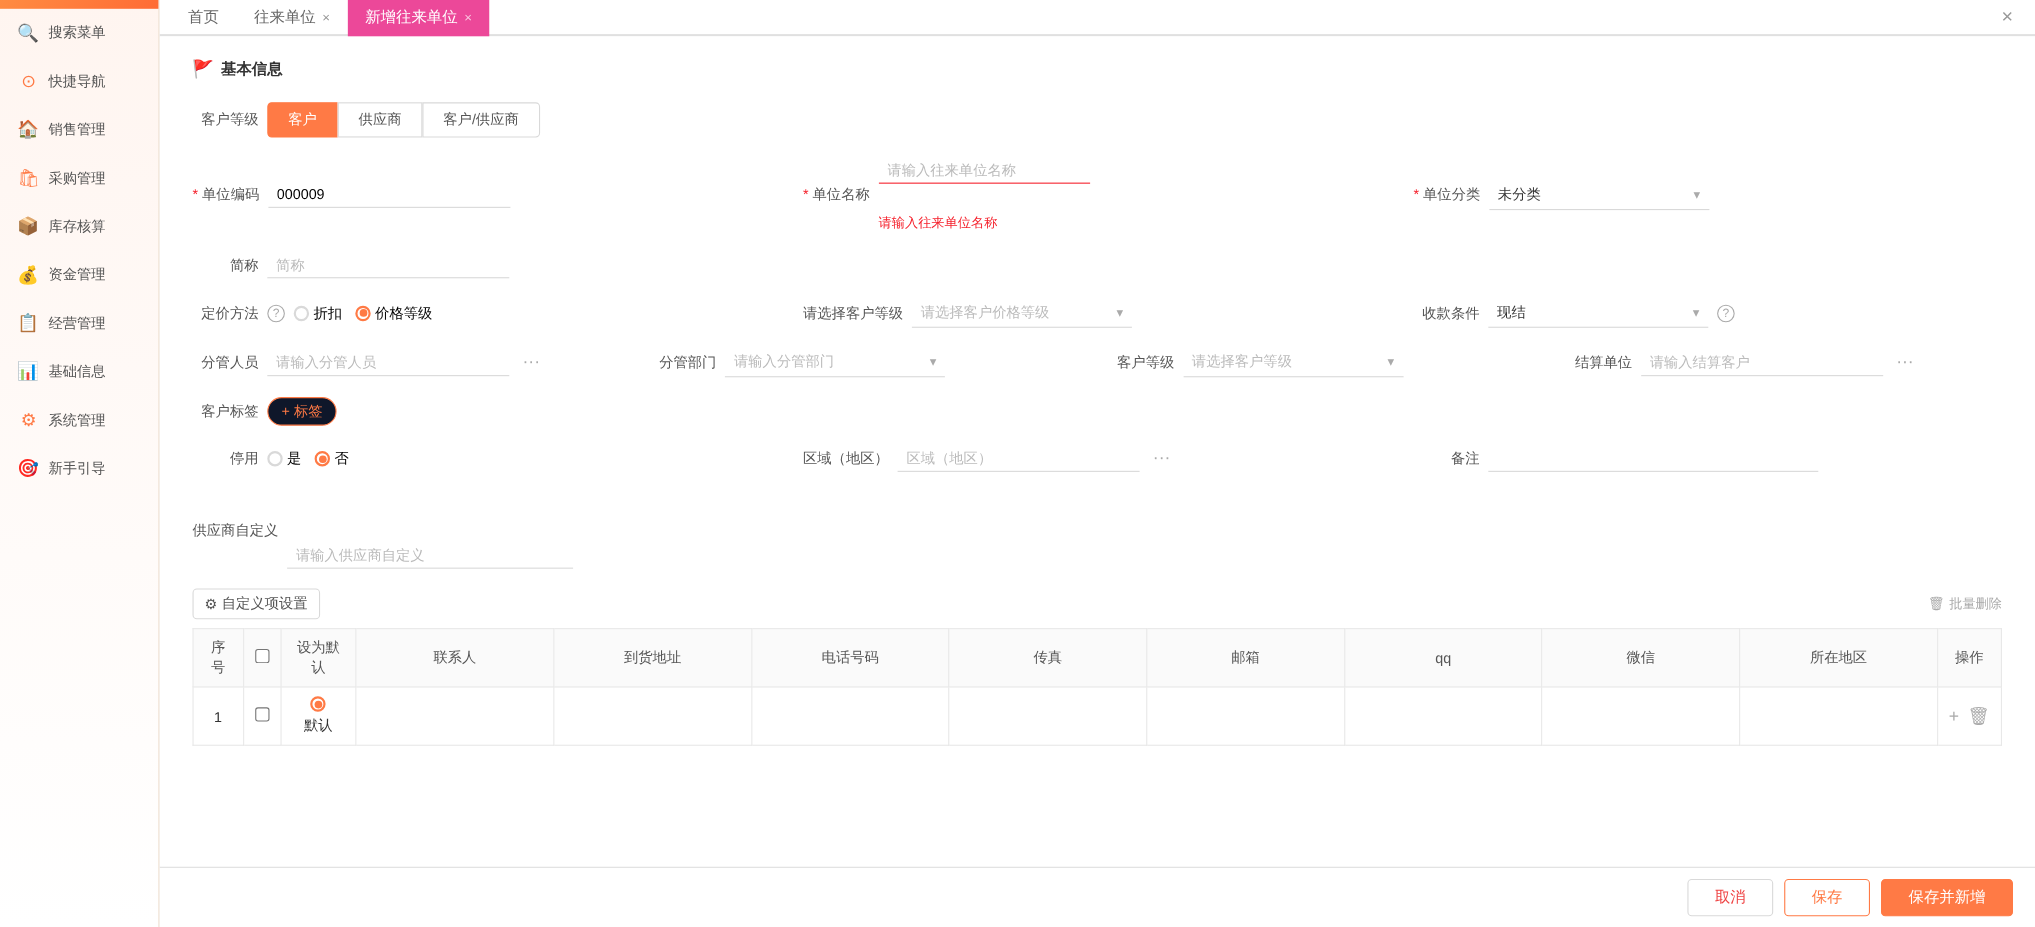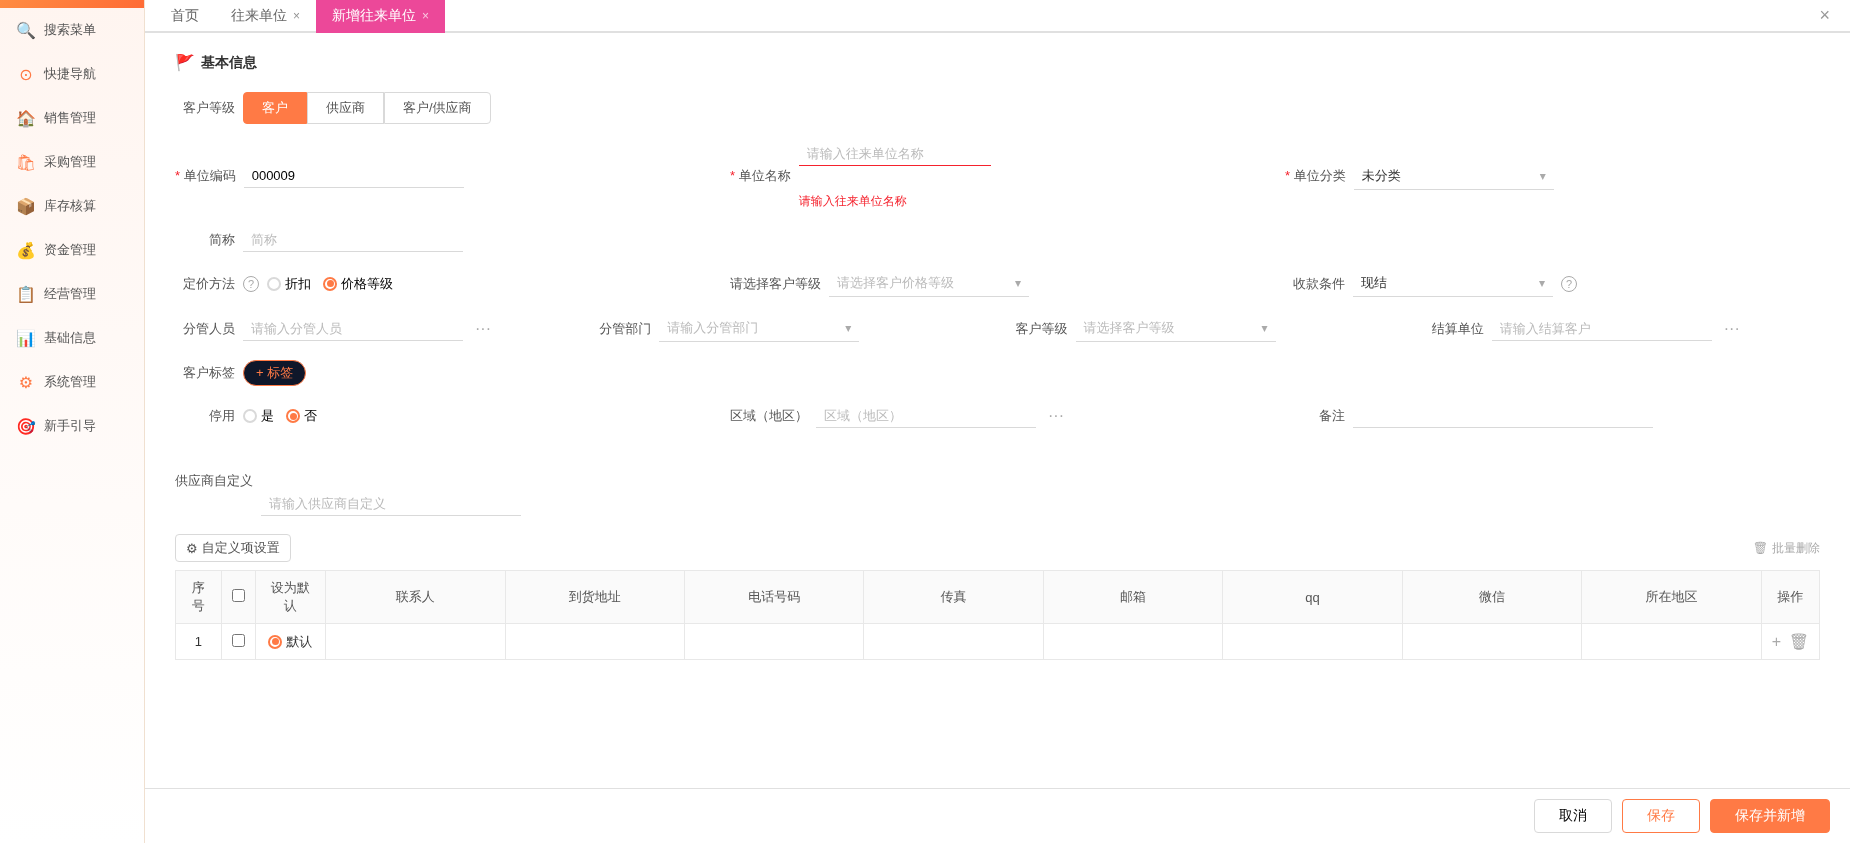--- a/index.html
+++ b/index.html
@@ -255,21 +255,21 @@
       border-top: 1px solid #e0e0e0;
       flex-shrink: 0;
     }
     .btn {
       padding: 7px 24px;
       border-radius: 4px;
       font-size: 14px;
       cursor: pointer;
       border: 1px solid #d9d9d9;
     }
-    .btn-cancel { background: #fff; color: #000000; }
+    .btn-cancel { background: #fff; color: #ef4444; }
     .btn-save { background: #fff; color: #ff7a45; border-color: #ff7a45; }
     .btn-save-new { background: #ff7a45; color: #fff; border-color: #ff7a45; }
 
     .inline-error { color: #f5222d; font-size: 12px; }
 
     .field-with-error { display: flex; flex-direction: column; gap: 27px; }
 
     
     .content::-webkit-scrollbar { width: 6px; }
     .content::-webkit-scrollbar-track { background: #f0f0f0; }
@@ -509,21 +509,21 @@
             <th>微信</th>
             <th>所在地区</th>
             <th>操作</th>
           </tr>
         </thead>
         <tbody>
           <tr>
             <td>1</td>
             <td><input type="checkbox" style=""></td>
             <td>
-              <div class="radio-item" style="justify-content: center;">
+              <div class="radio-item" style="justify-content: center; flex-direction: column;">
                 <div class="radio-circle checked"></div>
                 <span>默认</span>
               </div>
             </td>
             <td><input type="text" style="border: none; outline: none; width: 100%; text-align: center;"></td>
             <td><input type="text" style="border: none; outline: none; width: 100%; text-align: center;"></td>
             <td><input type="text" style="border: none; outline: none; width: 100%; text-align: center;"></td>
             <td><input type="text" style="border: none; outline: none; width: 100%; text-align: center;"></td>
             <td><input type="text" style="border: none; outline: none; width: 100%; text-align: center;"></td>
             <td><input type="text" style="border: none; outline: none; width: 100%; text-align: center;"></td>

